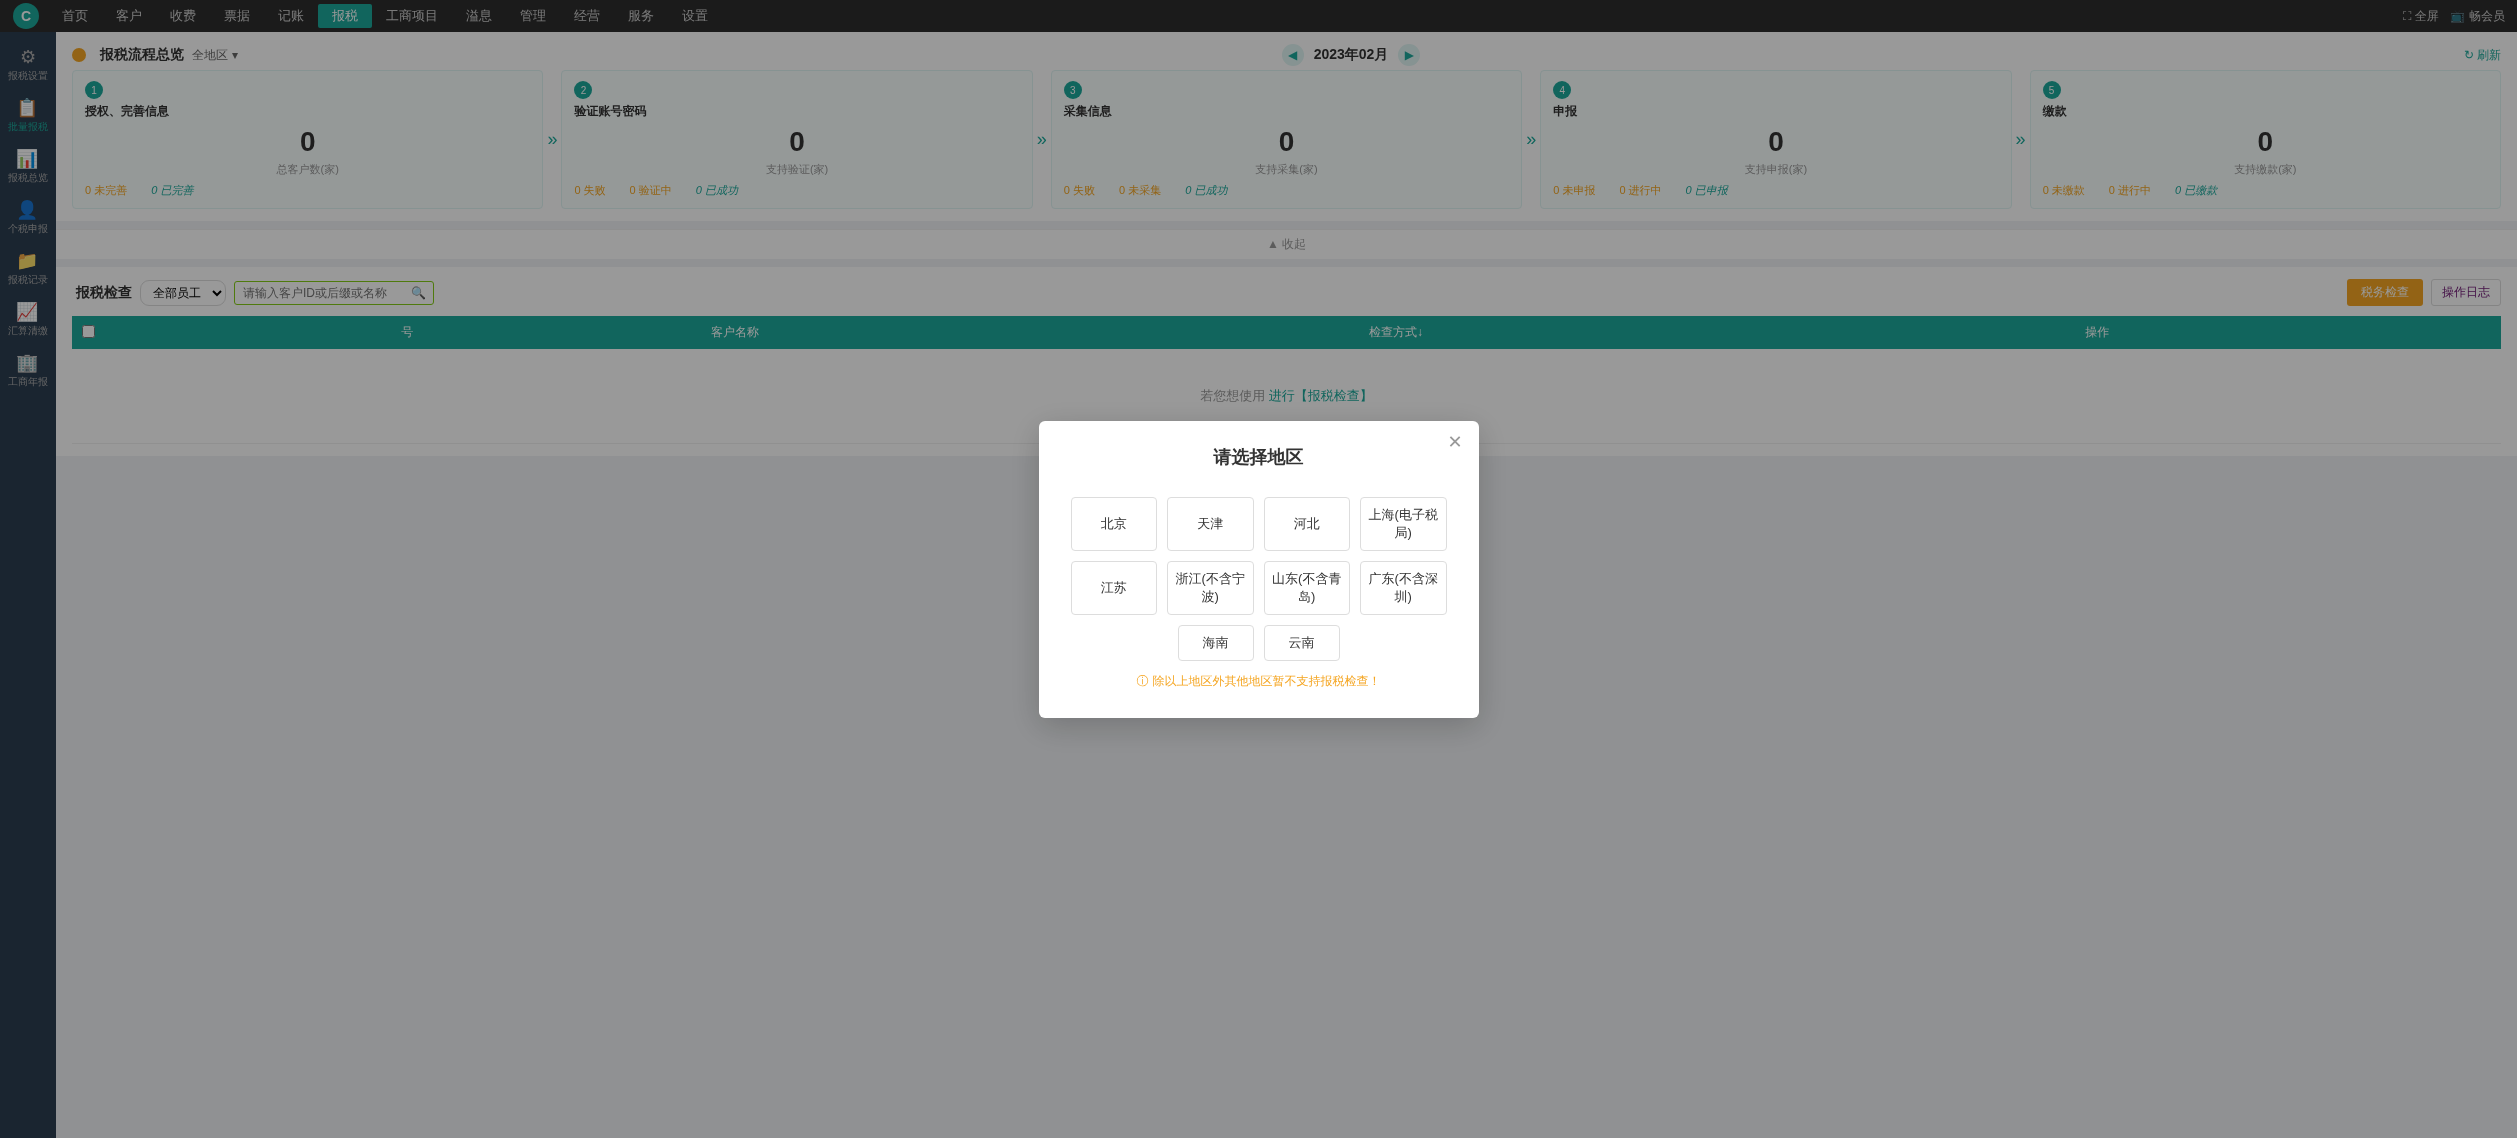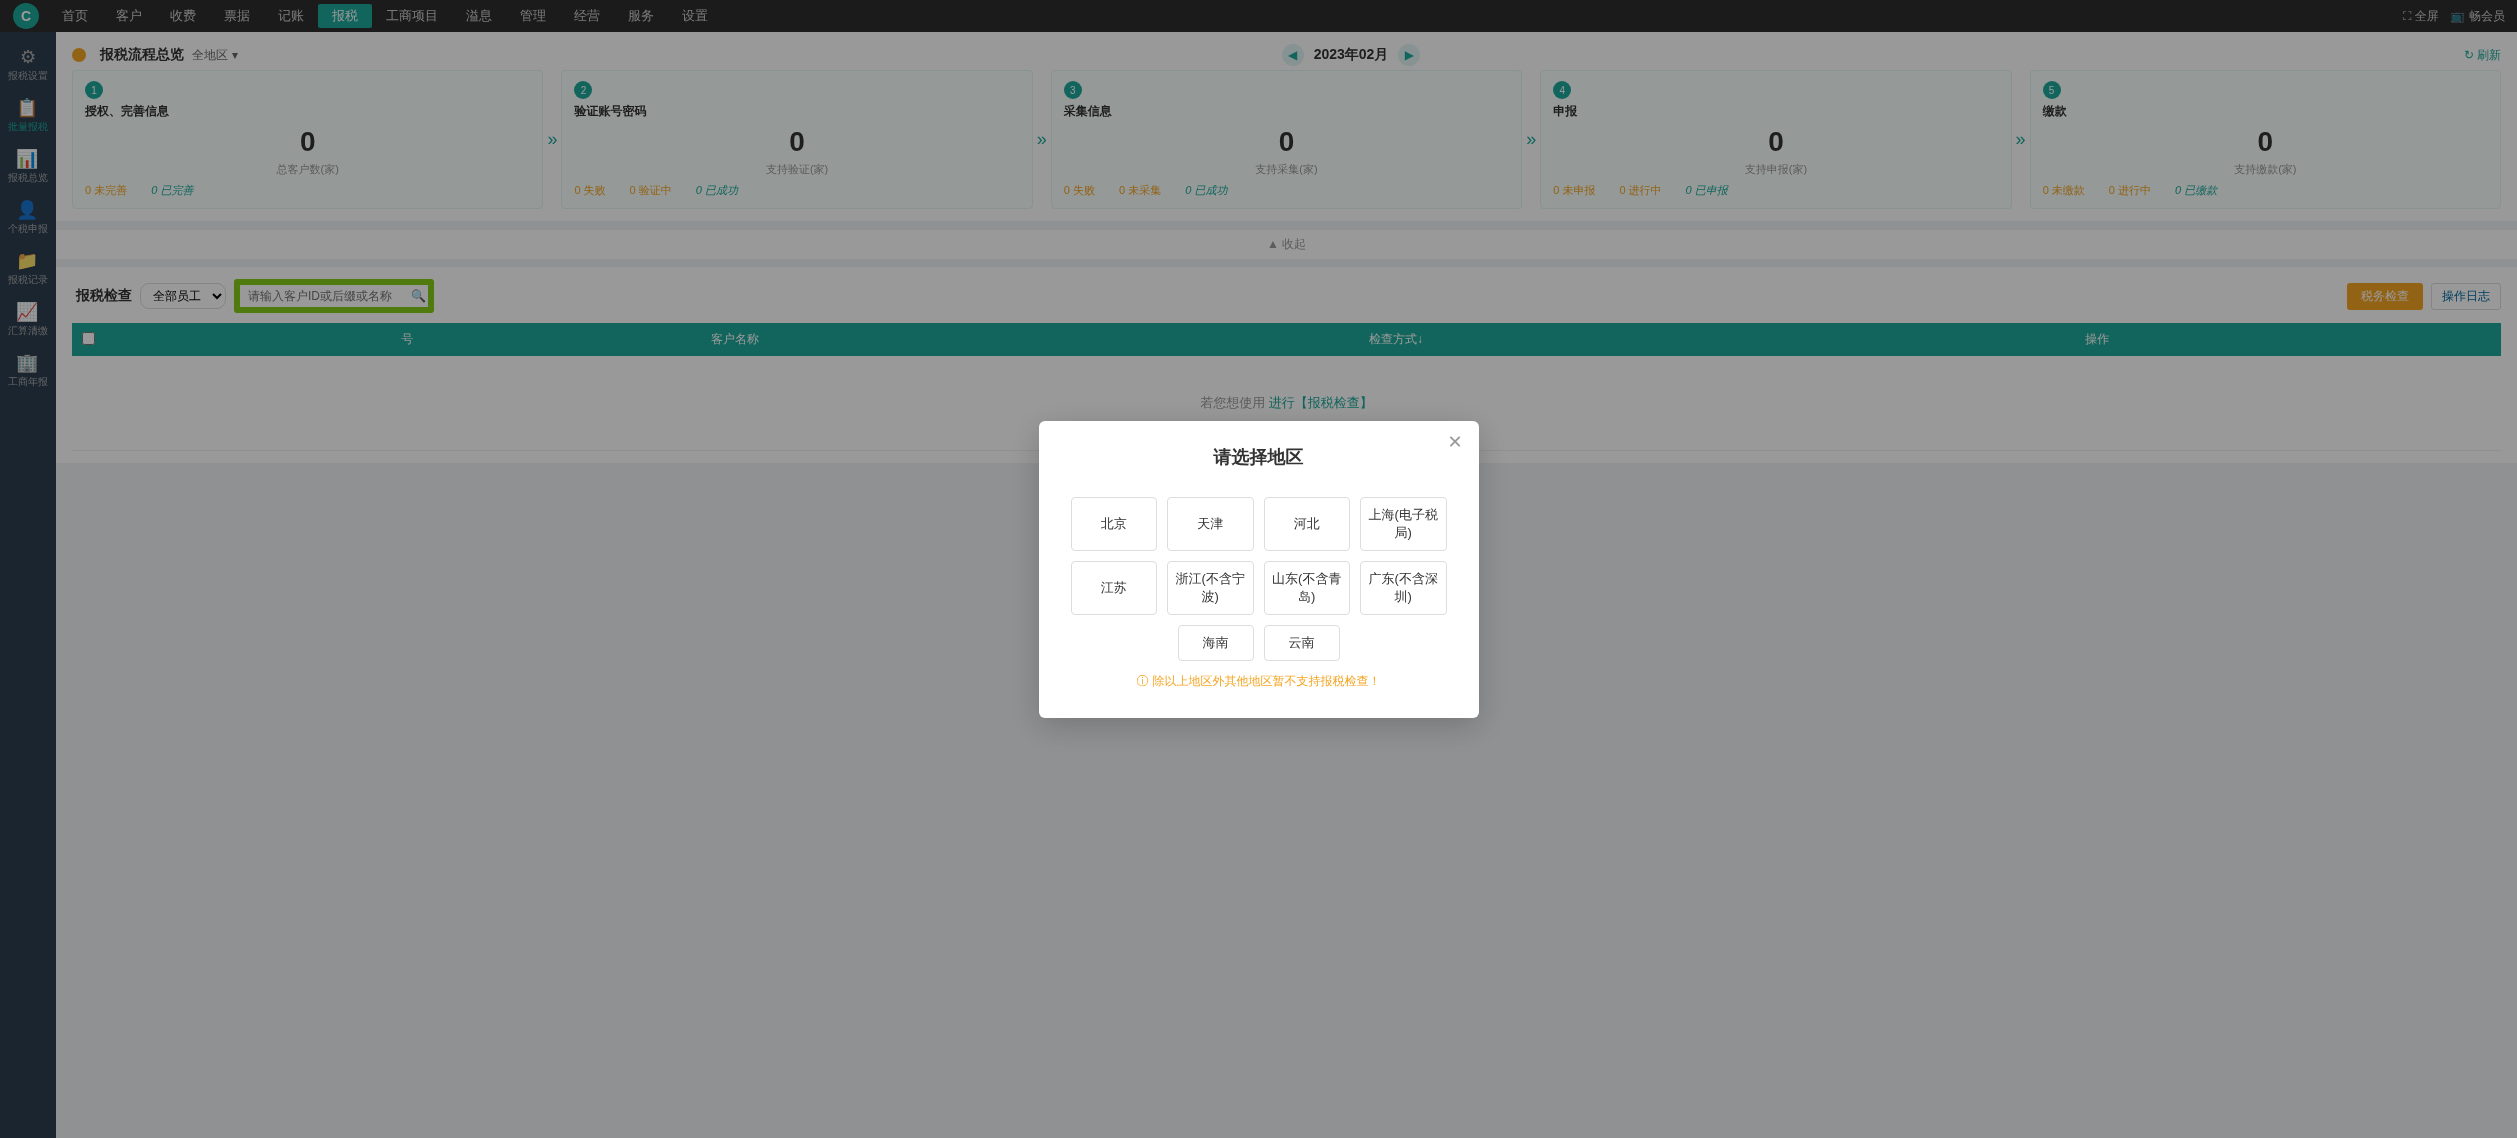--- a/index.html
+++ b/index.html
@@ -252,34 +252,34 @@
       background: #f5a623;
       color: #fff;
       border: none;
       padding: 5px 14px;
       border-radius: 3px;
       cursor: pointer;
       font-size: 12px;
     }
     .btn-default {
       background: #fff;
-      color: #0369a1;
+      color: #701a75;
       border: 1px solid #ddd;
       padding: 4px 10px;
       border-radius: 3px;
       cursor: pointer;
       font-size: 12px;
     }
     .search-input-wrap {
       position: relative;
       display: flex;
       align-items: center;
     }
     .search-input {
-      border: 6px solid #84cc16;
+      border: 1px solid #84cc16;
       border-radius: 3px;
       padding: 4px 28px 4px 8px;
       font-size: 12px;
       width: 200px;
       outline: none;
     }
     .search-icon {
       position: absolute;
       right: 8px;
       color: #999;

